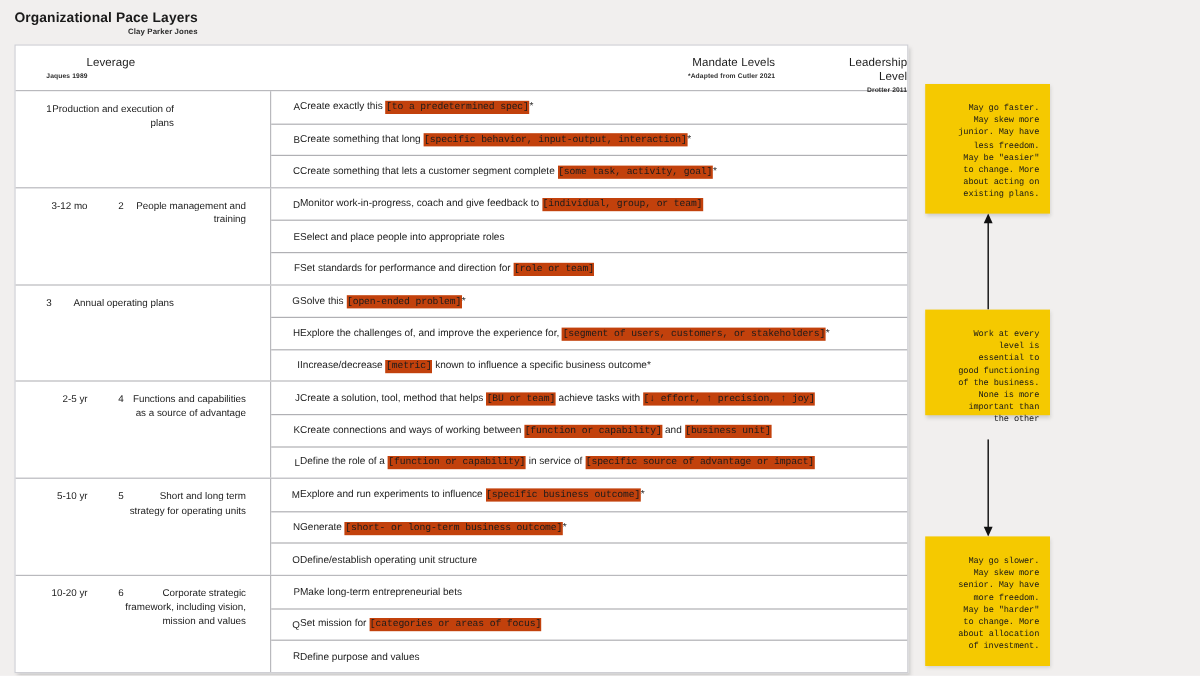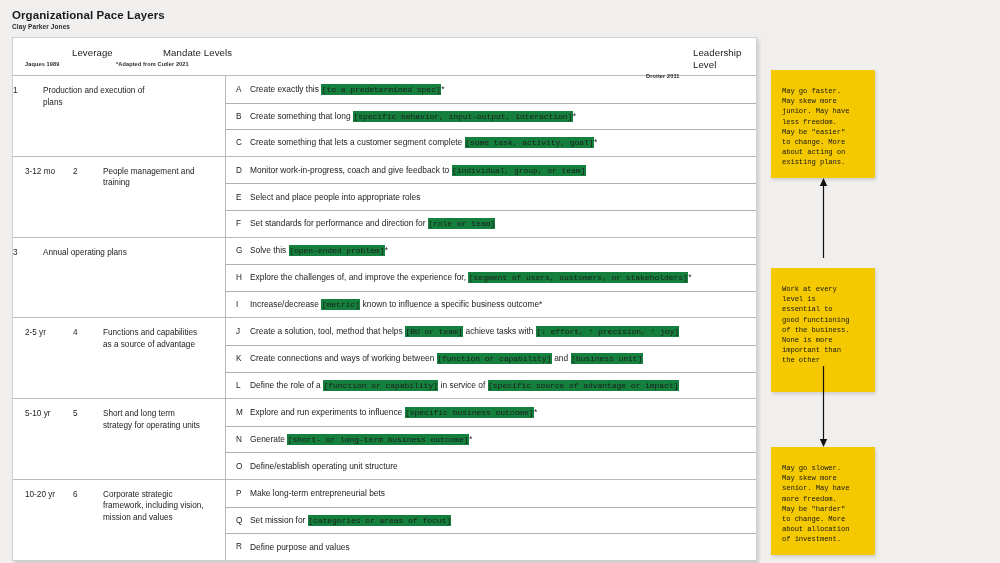--- a/index.html
+++ b/index.html
@@ -7,20 +7,21 @@
     width: 1000px;
     height: 563px;
     background: #f1efee;
     font-family: "Liberation Sans", sans-serif;
     overflow: hidden;
   }
   .page {
     position: relative;
     width: 1000px;
     height: 563px;
+    text-align: right;
   }
 
   
   .titleblock { position: absolute; left: 12px; top: 8px; }
   .doc-title {
     font-size: 11.5px;
     font-weight: 700;
     color: #1a1a1a;
     letter-spacing: 0.1px;
     line-height: 14px;
@@ -127,21 +128,21 @@
   }
   .m-text {
     font-size: 8.4px;
     color: #1c1c1c;
     line-height: 12px;
     white-space: nowrap;
     padding-right: 8px;
   }
   .m-text .hl {
     font-family: "Liberation Mono", "DejaVu Sans Mono", monospace;
-    background: #15803d;
+    background: #c2410c;
     font-size: 8.1px;
     padding: 1px 0.5px;
     letter-spacing: -0.1px;
   }
 
   
   .note {
     position: absolute;
     width: 104px;
     background: #f5c900;
@@ -150,21 +151,21 @@
   .note-text {
     font-family: "Liberation Mono", "DejaVu Sans Mono", monospace;
     font-size: 7.2px;
     line-height: 10.2px;
     color: #181818;
     white-space: pre-line;
     padding: 16px 9px 16px 11px;
     letter-spacing: -0.1px;
   }
   #note-top    { left: 771px; top: 70px;  height: 108px; }
-  #note-middle { left: 771px; top: 268px; height: 124px; }
+  #note-middle { left: 771px; top: 258px; height: 88px; }
   #note-bottom { left: 771px; top: 447px; height: 108px; }
 
   
   .connector { position: absolute; left: 819px; width: 9px; }
   #connector-up   { top: 178px; height: 80px; }
   #connector-down { top: 366px; height: 81px; }
   .connector svg { display: block; }
 </style>
 </head>
 <body>

